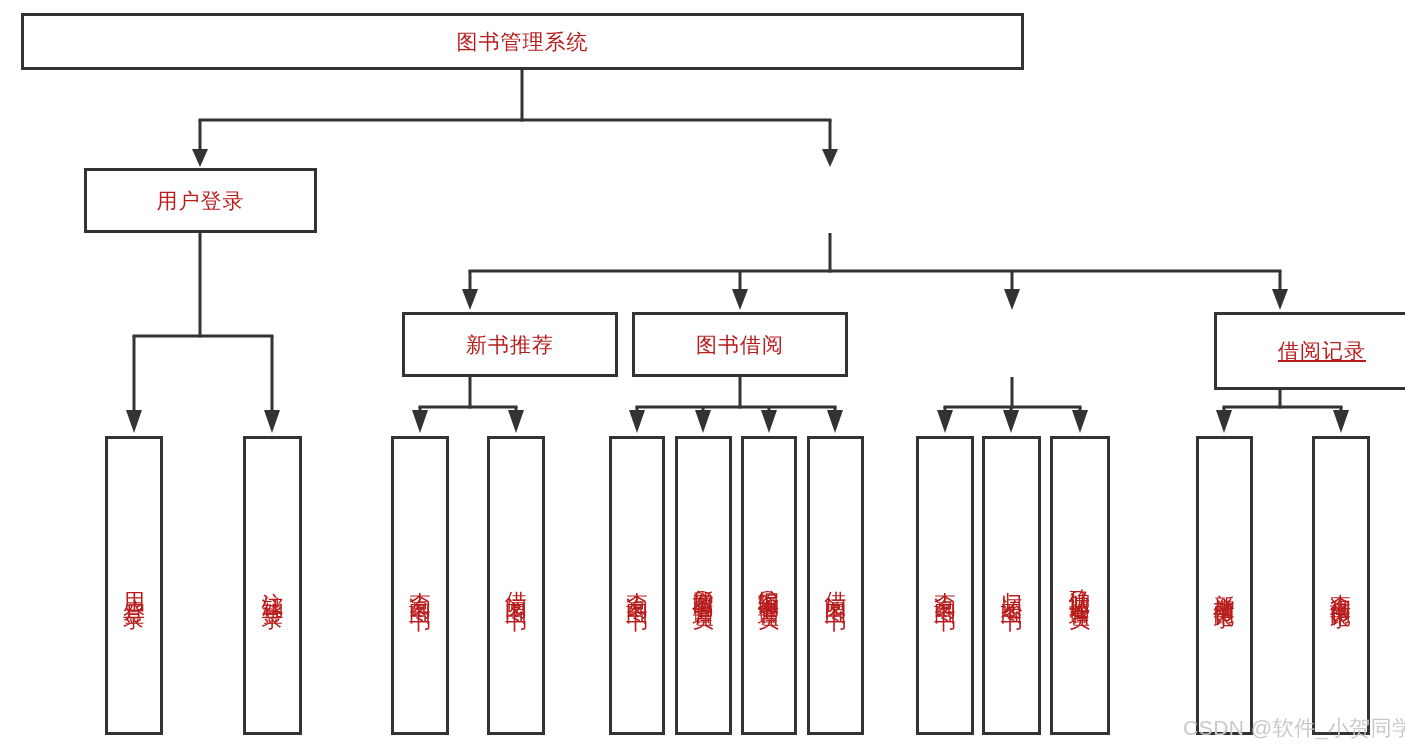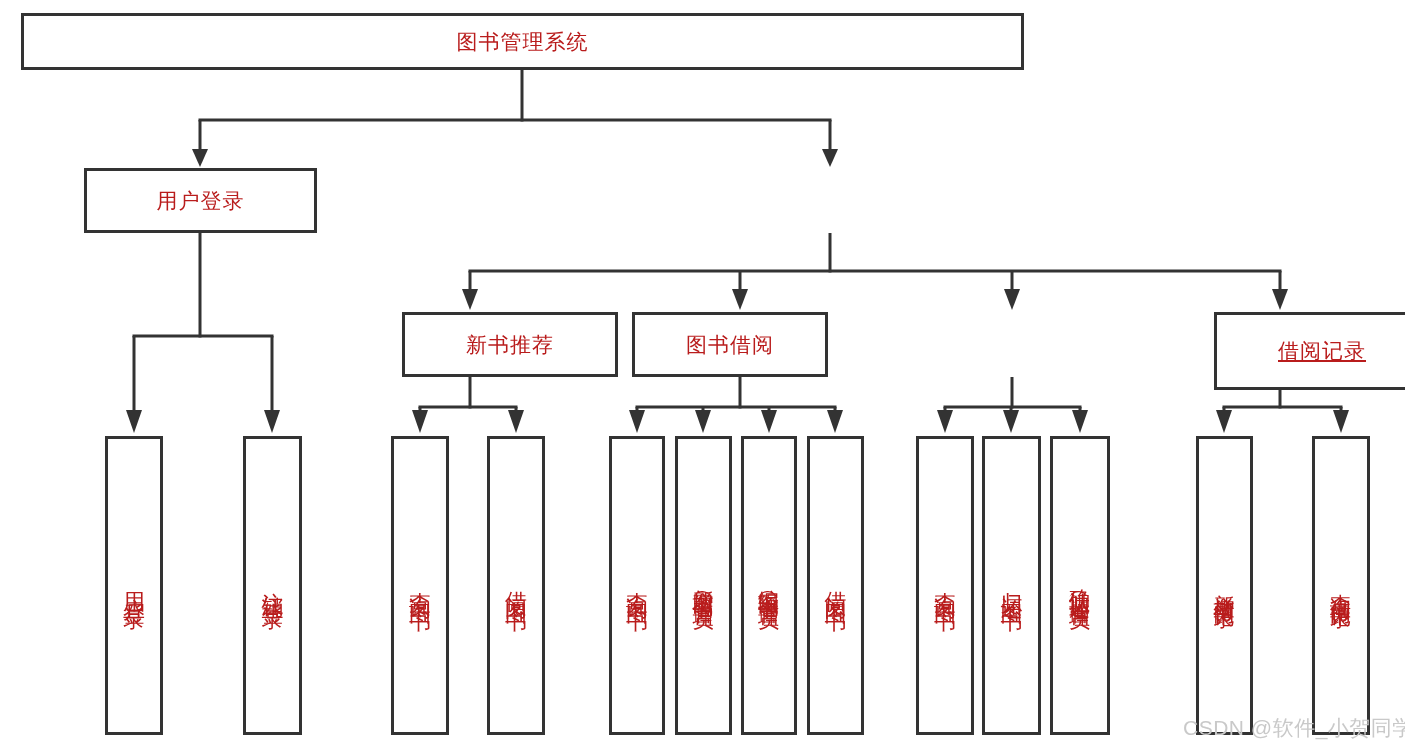--- a/index.html
+++ b/index.html
@@ -123,21 +123,21 @@
     <span>图书管理系统</span>
   </div>
 
   <div class="node h" style="left:84px; top:168px; width:233px; height:65px;">
     <span>用户登录</span>
   </div>
 
   <div class="node h" style="left:362px; top:312px; width:216px; height:65px;margin-left:40px;">
     <span>新书推荐</span>
   </div>
-  <div class="node h" style="left:632px; top:312px; width:196px; height:65px;">
+  <div class="node h" style="left:632px; top:312px; width:216px; height:65px;">
     <span>图书借阅</span>
   </div>
   <div class="node h" style="left:1214px; top:312px; width:216px; height:78px;text-decoration:underline;">
     <span>借阅记录</span>
   </div>
 
   <div class="node v" style="left:105px; top:436px; width:58px; height:299px;">
     <span class="vtext">用户登录</span>
   </div>
   <div class="node v" style="left:243px; top:436px; width:59px; height:299px;">

